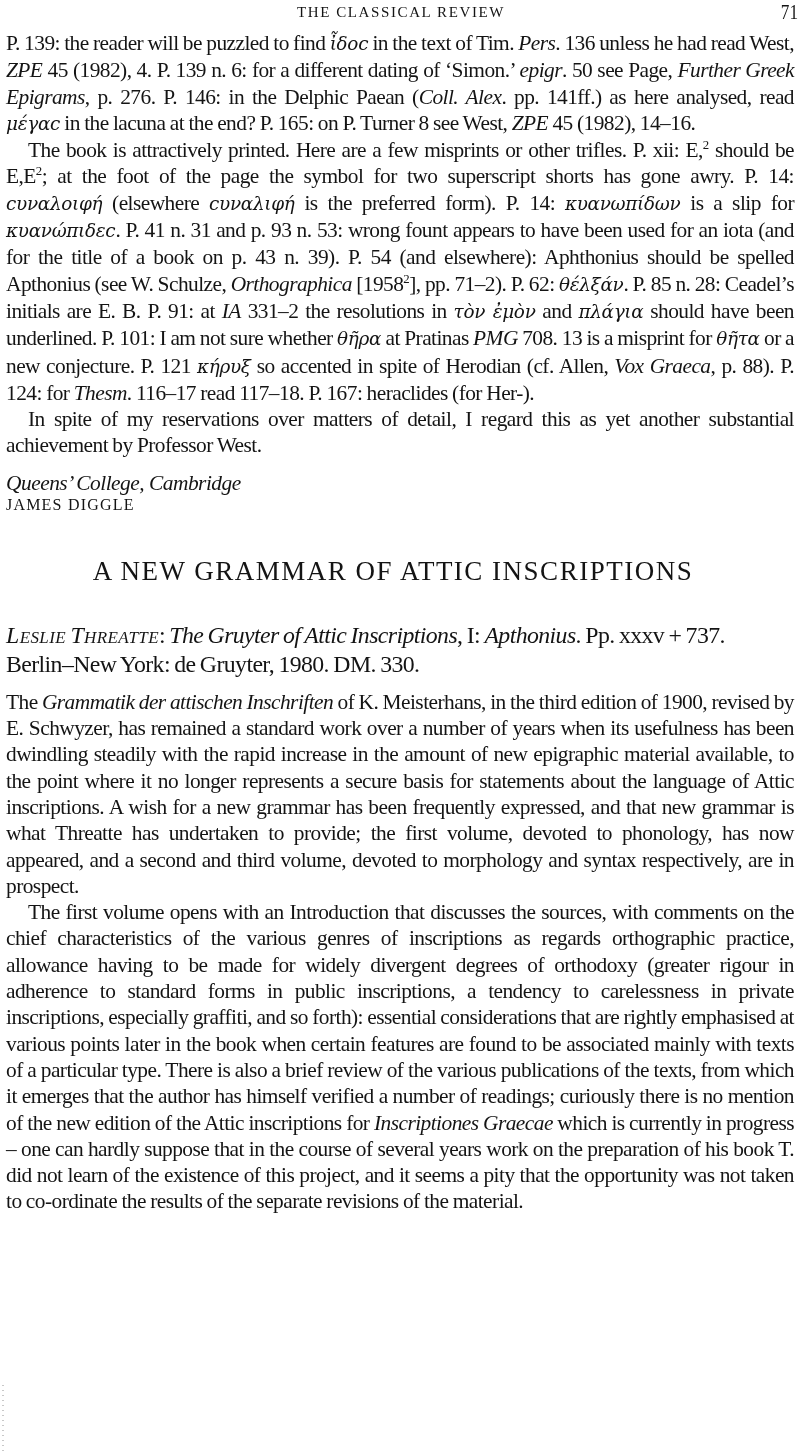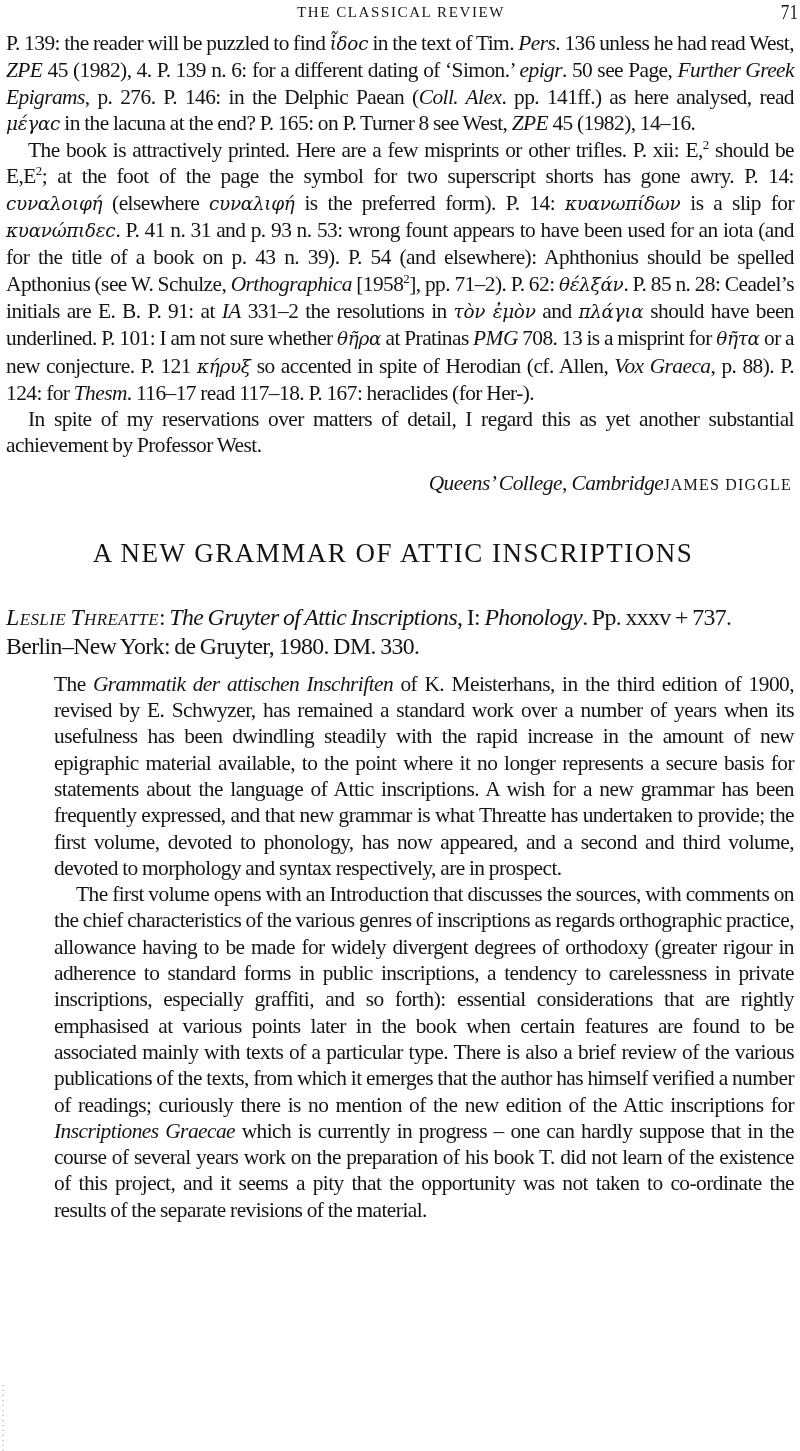--- a/index.html
+++ b/index.html
@@ -56,46 +56,47 @@
       margin: 0;
     }
     .indent {
       text-indent: 22px;
     }
     .first-block { margin-top: 0px; }
     i, .it { font-style: italic; }
     .greek { font-style: italic; font-family: "DejaVu Serif", serif; font-size: 0.86em; letter-spacing: -0.3px; }
     .sig-row {
       display: flex;
-      justify-content: flex-end;
+      justify-content: space-between;
       align-items: baseline;
       margin-top: 12px;
       font-size: 21.4px;
       letter-spacing: -0.5px;
+      flex-direction: column;
     }
     .sig-place { font-style: italic; }
     .sig-name { letter-spacing: 1.2px; font-size: 16px; padding-right: 2px; }
     .article-title {
       text-align: center;
       font-size: 27px;
       letter-spacing: 1.5px;
       margin-top: 39px;
       height: 36px;
       line-height: 36px;
       padding-right: 14px;
     }
     .citation {
       margin-top: 32px;
       font-size: 23.8px;
       line-height: 29px;
       letter-spacing: -0.6px;
       word-spacing: -1px;
     }
     .smallcaps { font-variant: small-caps; letter-spacing: 0.4px; font-style: italic; }
-    .article-body { margin-top: 10px; margin-left: 48px; }
+    .article-body { margin-top: 10px; }
     .margin-dots {
       position: absolute;
       left: 2px;
       top: 1385px;
       width: 2px;
       height: 66px;
       background: repeating-linear-gradient(to bottom, #c8c8c8 0 1px, transparent 1px 5px);
     }
     sup { font-size: 0.6em; line-height: 0; }
   </style>
@@ -119,21 +120,21 @@
 
   <div class="sig-row">
     <span class="sig-place">Queens’ College, Cambridge</span>
     <span class="sig-name">JAMES DIGGLE</span>
   </div>
 
   <div class="article-title">A NEW GRAMMAR OF ATTIC INSCRIPTIONS</div>
 
   <div class="citation">
     <span class="smallcaps">Leslie</span>
-    <span class="smallcaps">Threatte</span><span>: </span><i>The Gruyter of Attic Inscriptions</i><span>, I: </span><i>Phonology</i><span>. Pp. xxxv + 737. Berlin–New York: de Gruyter, 1980. DM. 330.</span>
+    <span class="smallcaps">Threatte</span><span>: </span><i>The Gruyter of Attic Inscriptions</i><span>, I: </span><i>Apthonius</i><span>. Pp. xxxv + 737. Berlin–New York: de Gruyter, 1980. DM. 330.</span>
   </div>
 
   <div class="body-text article-body">
     <p><span>The </span><i>Grammatik der attischen Inschriften</i><span> of K. Meisterhans, in the third edition of 1900, revised by E. Schwyzer, has remained a standard work over a number of years when its usefulness has been dwindling steadily with the rapid increase in the amount of new epigraphic material available, to the point where it no longer represents a secure basis for statements about the language of Attic inscriptions. A wish for a new grammar has been frequently expressed, and that new grammar is what Threatte has undertaken to provide; the first volume, devoted to phonology, has now appeared, and a second and third volume, devoted to morphology and syntax respectively, are in prospect.</span></p>
 
     <p class="indent"><span>The first volume opens with an Introduction that discusses the sources, with comments on the chief characteristics of the various genres of inscriptions as regards orthographic practice, allowance having to be made for widely divergent degrees of orthodoxy (greater rigour in adherence to standard forms in public inscriptions, a tendency to carelessness in private inscriptions, especially graffiti, and so forth): essential considerations that are rightly emphasised at various points later in the book when certain features are found to be associated mainly with texts of a particular type. There is also a brief review of the various publications of the texts, from which it emerges that the author has himself verified a number of readings; curiously there is no mention of the new edition of the Attic inscriptions for </span><i>Inscriptiones Graecae</i><span> which is currently in progress – one can hardly suppose that in the course of several years work on the preparation of his book T. did not learn of the existence of this project, and it seems a pity that the opportunity was not taken to co-ordinate the results of the separate revisions of the material.</span></p>
 
   </div>
 
 </div>

